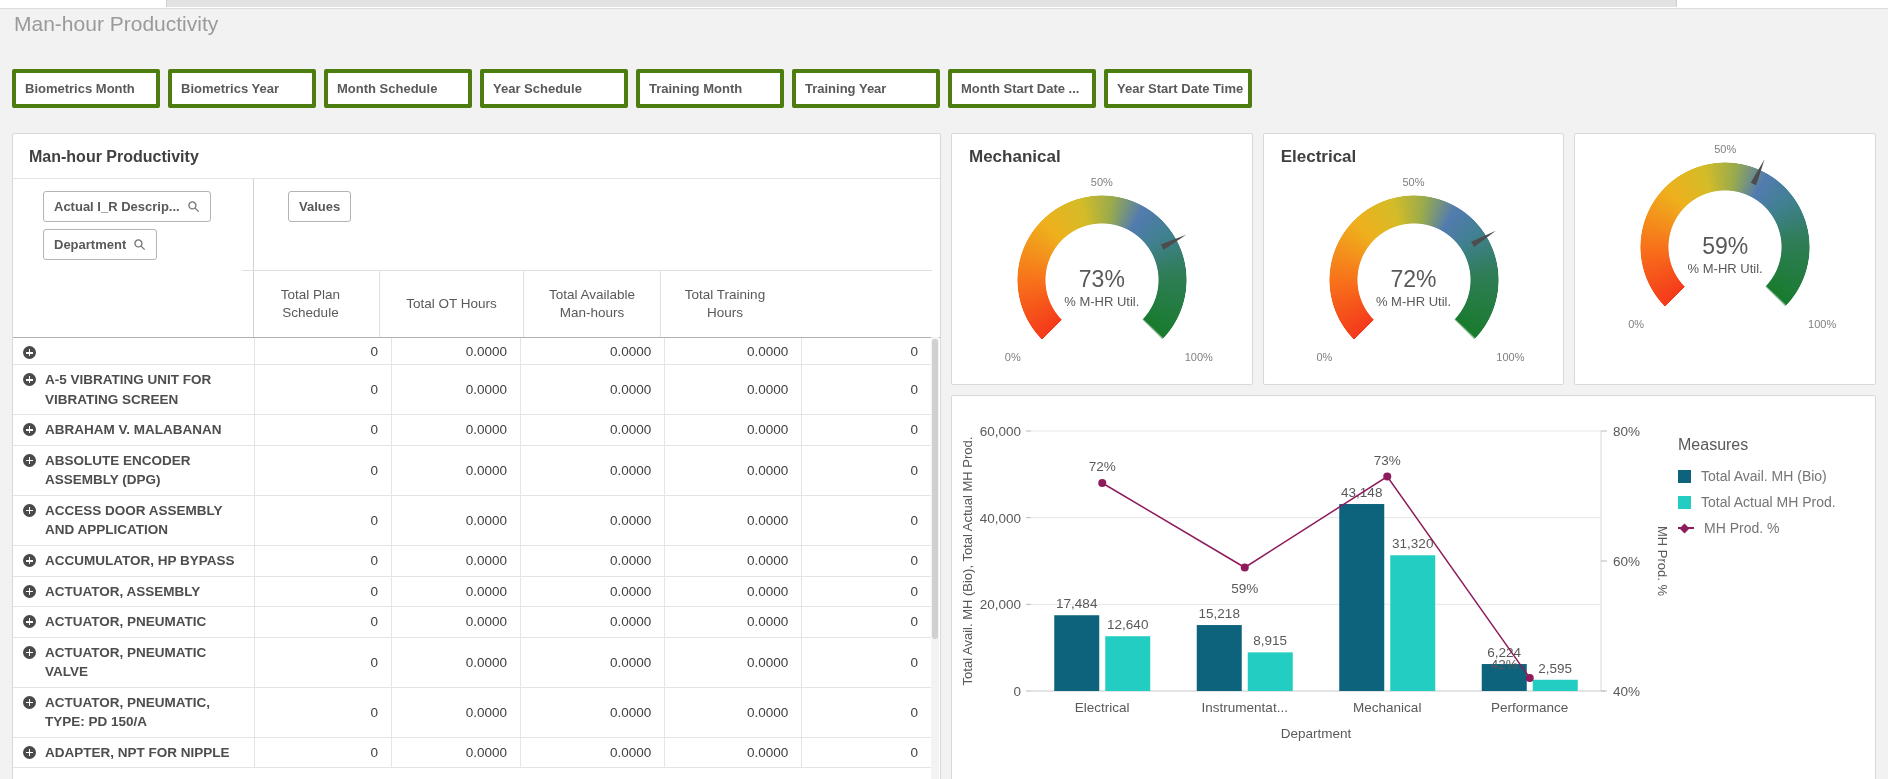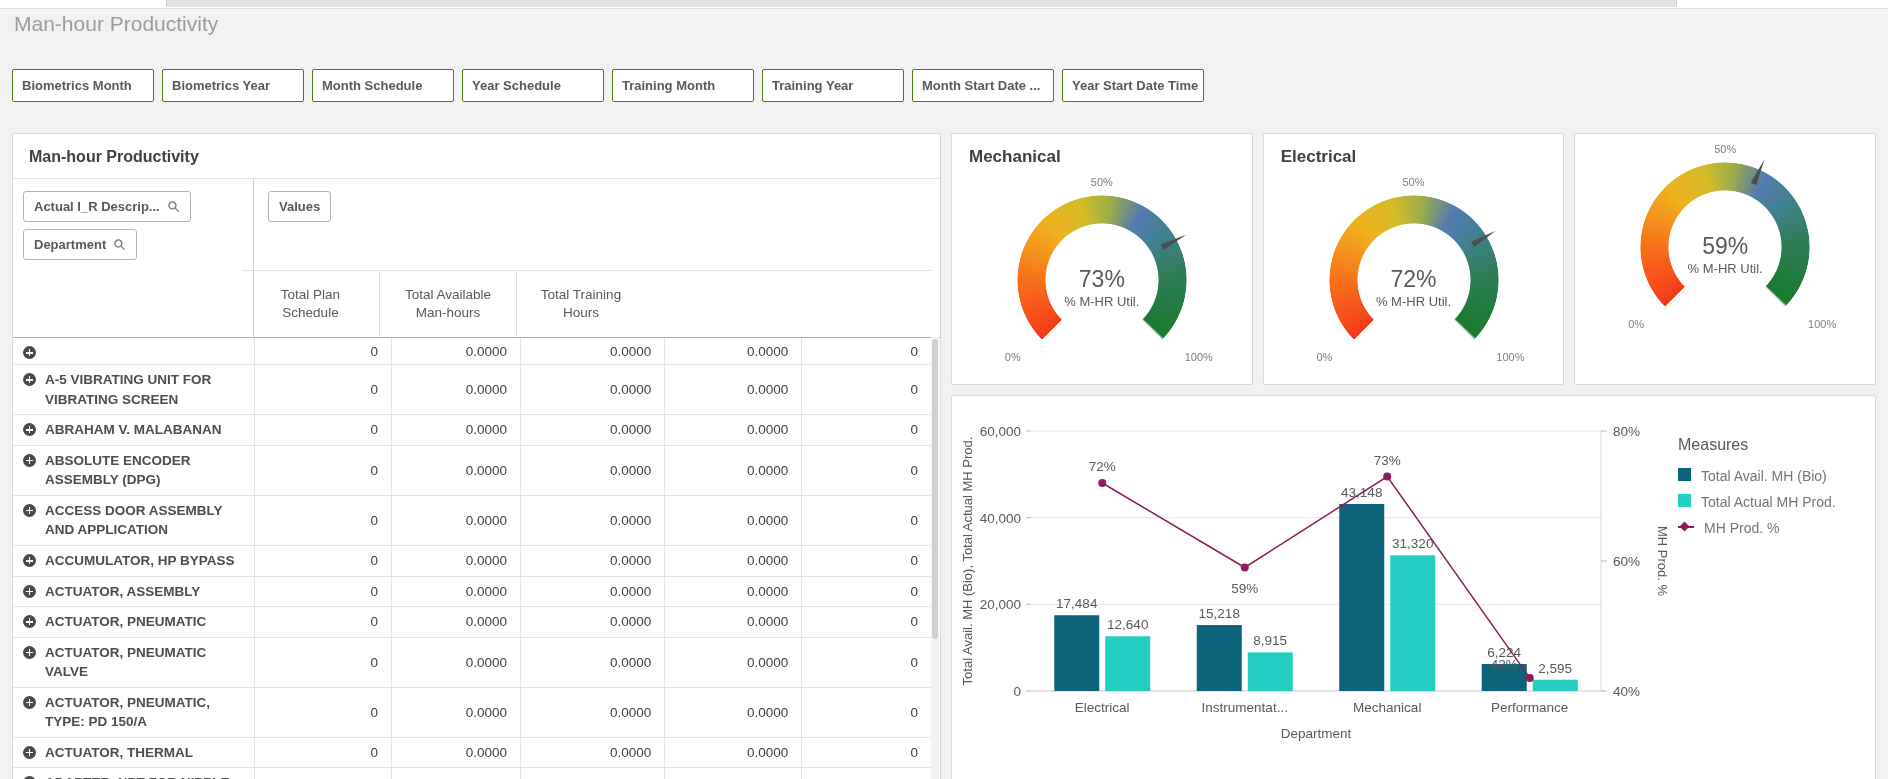--- a/index.html
+++ b/index.html
@@ -10,35 +10,35 @@
     -webkit-font-smoothing:antialiased;
   }
   
   .top-scrollbar{position:absolute;top:0;left:0;width:100%;height:8px;background:#fff;border-bottom:1px solid #dcdcdc;}
   .top-scrollbar .thumb{position:absolute;left:166px;width:1509px;top:0;height:7px;background:#e2e2e2;border-left:1px solid #cfcfcf;border-right:1px solid #cfcfcf;}
   
   .page-title{position:absolute;left:14px;top:12px;font-size:21px;color:#9a9a9a;}
   
   .filter-bar{position:absolute;left:12px;top:69px;display:flex;gap:8px;}
   .filter-box{
-    width:122px;height:31px;background:#fff;border:1px solid #4d7c0f;border-radius:2px;
+    width:122px;height:31px;background:#fff;border:4px solid #4d7c0f;border-radius:2px;
     display:flex;align-items:center;padding:0 9px;font-size:13px;font-weight:600;color:#595959;
     white-space:nowrap;overflow:hidden;text-overflow:ellipsis;
   }
   
   .panel{background:#fff;border:1px solid #d9d9d9;border-radius:2px;box-sizing:border-box;}
   .panel-title{font-size:16px;font-weight:700;color:#404040;}
   
   .pivot-panel{position:absolute;left:12px;top:133px;width:929px;height:700px;overflow:hidden;}
   .pivot-title-bar{height:44px;line-height:46px;padding-left:16px;border-bottom:1px solid #e4e4e4;}
   .pivot-head{position:relative;height:158px;border-bottom:1px solid #b0b0b0;}
   .dims-zone{position:absolute;left:0;top:0;width:241px;height:100%;border-right:1px solid #d2d2d2;box-sizing:border-box;padding:12px 10px;display:flex;flex-direction:column;align-items:flex-start;gap:7px;}
   .values-zone{position:absolute;left:241px;top:0;right:0;padding:12px 14px;}
   .chip{display:inline-flex;align-items:center;gap:7px;border:1px solid #b3b3b3;border-radius:3px;background:#fff;
-        padding:0 10px;height:29px;font-size:13px;font-weight:700;color:#595959;white-space:nowrap;max-width:215px;overflow:hidden;}
+        padding:0 10px;height:29px;font-size:13px;font-weight:700;color:#595959;white-space:nowrap;max-width:215px;overflow:hidden;margin-left:20px;}
   .chip .lbl{overflow:hidden;text-overflow:ellipsis;}
   .colheads{position:absolute;left:229px;right:8px;bottom:0;height:66px;display:flex;border-top:1px solid #e0e0e0;}
   .colhead{display:flex;align-items:center;justify-content:center;text-align:center;
            font-size:13.5px;color:#595959;padding:2px 10px;box-sizing:border-box;border-left:1px solid #e0e0e0;line-height:1.35;}
   .colhead:first-child{border-left:none;}
   
   .pivot-table{border-collapse:collapse;table-layout:fixed;width:918px;}
   .pivot-table td{border-bottom:1px solid #e4e4e4;border-left:1px solid #e4e4e4;box-sizing:border-box;}
   .pivot-table td:first-child{border-left:none;}
   .rowhead{padding:5px 6px 5px 10px;}
@@ -72,21 +72,21 @@
   .gtick{position:absolute;font-size:11px;color:#808080;}
   .gtick.t50{top:-19px;left:50%;transform:translateX(-50%);}
   .gtick.t0{left:-12px;bottom:2px;}
   .gtick.t100{right:-26px;bottom:2px;}
   
   .chart-panel{position:absolute;left:951px;top:395px;width:925px;height:440px;display:flex;overflow:hidden;}
   .chart-area{margin:10px 0 0 4px;}
   svg text{font-family:"Liberation Sans",sans-serif;}
   .legend{margin:40px 0 0 2px;width:185px;}
   .legend-title{font-size:16px;color:#595959;margin-bottom:14px;}
-  .legend-item{display:flex;gap:10px;margin-bottom:10px;font-size:14px;color:#757575;white-space:nowrap;}
+  .legend-item{display:flex;align-items:center;gap:10px;margin-bottom:10px;font-size:14px;color:#757575;white-space:nowrap;}
   .swatch{flex:0 0 auto;width:13px;height:13px;}
   .line-marker{flex:0 0 auto;width:16px;height:13px;position:relative;}
   .line-marker .lm-line{position:absolute;top:5.5px;left:0;width:16px;height:2px;}
   .line-marker .lm-dot{position:absolute;top:3px;left:3px;width:7px;height:7px;transform:rotate(45deg);}
 </style>
 </head>
 <body>
 
 <div class="top-scrollbar">
   <div class="thumb"></div>
@@ -124,20 +124,21 @@
           </svg>
         </span>
       </div>
     <div class="values-zone">
       <span class="chip">
         <span class="lbl">Values</span>
       </span>
     </div>
     <div class="colheads">
         <div class="colhead" style="width: 137px;">Total Plan Schedule</div>
+        <div class="colhead" style="width: 144px;">Total OT Hours</div>
         <div class="colhead" style="width: 137px;">Total Available Man-hours</div>
         <div class="colhead" style="width: 129px;">Total Training Hours</div>
       </div>
   </div>
   <table class="pivot-table">
     <colgroup>
         <col style="width:241px">
         <col style="width:137px">
         <col style="width:129px">
         <col style="width:144px">
@@ -260,33 +261,20 @@
           <td class="num">0.0000</td>
           <td class="num">0.0000</td>
           <td class="num">0.0000</td>
           <td class="num">0</td>
         </tr>
         <tr>
           <td class="rowhead">
             <div class="rowhead-inner">
               <span class="plus"></span>
               <span class="rowlabel">ACTUATOR, PNEUMATIC, TYPE: PD 150/A</span>
-            </div>
-          </td>
-          <td class="num">0</td>
-          <td class="num">0.0000</td>
-          <td class="num">0.0000</td>
-          <td class="num">0.0000</td>
-          <td class="num">0</td>
-        </tr>
-        <tr>
-          <td class="rowhead">
-            <div class="rowhead-inner">
-              <span class="plus"></span>
-              <span class="rowlabel">ACTUATOR, THERMAL</span>
             </div>
           </td>
           <td class="num">0</td>
           <td class="num">0.0000</td>
           <td class="num">0.0000</td>
           <td class="num">0.0000</td>
           <td class="num">0</td>
         </tr>
         <tr>
           <td class="rowhead">

